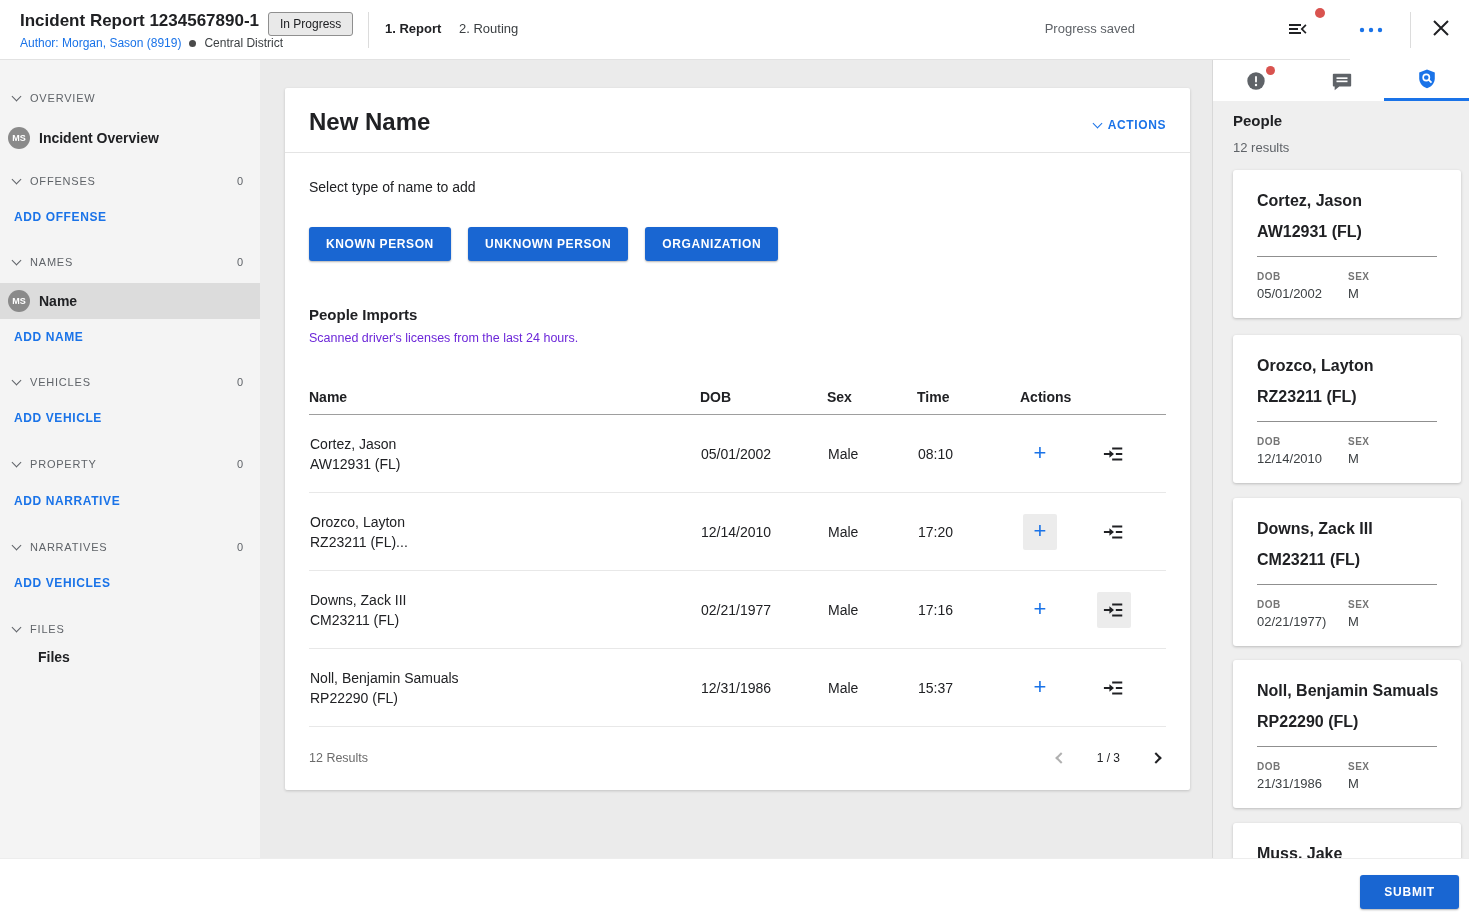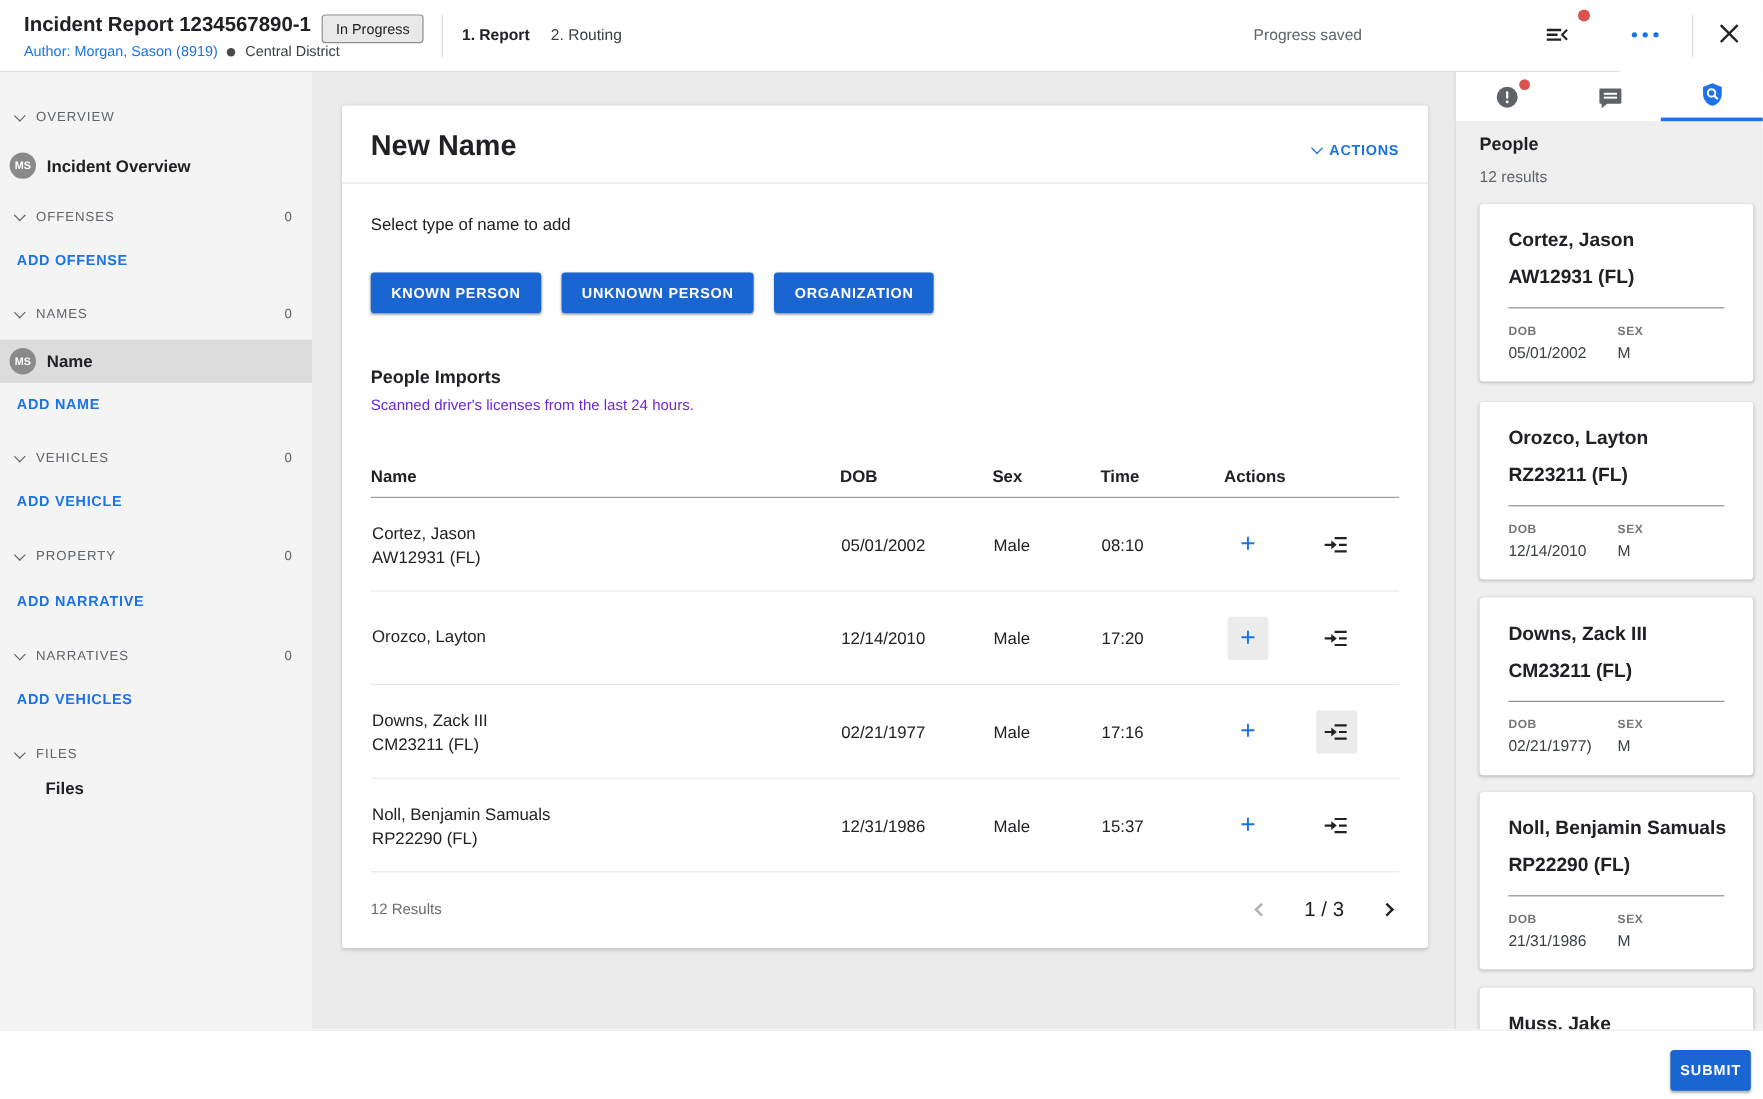--- a/index.html
+++ b/index.html
@@ -55,40 +55,40 @@
   .act-cell { display:flex; align-items:center; gap:40px; padding-left:2px; }
   .icon-btn { width:34px; height:36px; display:flex; align-items:center; justify-content:center; cursor:pointer; border-radius:2px; }
   .icon-btn.hov { background:#ececec; }
   .plus-glyph { color:#1a73e8; font-size:22px; font-weight:400; line-height:1; margin-top:-2px; }
   .tbl-foot { position:absolute; left:24px; top:639px; width:857px; height:62px; display:flex; align-items:center; }
   .results-txt { font-size:12.5px; color:#6b6b6b; }
   .pager { margin-left:auto; display:flex; align-items:center; gap:26px; }
   .pg-prev, .pg-next { width:20px; height:20px; display:flex; align-items:center; justify-content:center; cursor:pointer; }
   .chev-l { width:8px; height:8px; border-left:2px solid #b0b0b0; border-bottom:2px solid #b0b0b0; transform:rotate(45deg); }
   .chev-r { width:8px; height:8px; border-right:2px solid #202124; border-top:2px solid #202124; transform:rotate(45deg); }
-  .pg-num { font-size:17px; }
+  .pg-num { font-size:12px; }
 
   
   .rpanel { position:absolute; top:60px; left:1212px; width:257px; height:798px; background:#efefef; border-left:1px solid #d8d8d8; overflow:hidden; }
   .rtabs { position:absolute; top:0; left:0; width:257px; height:41px; background:#fff; display:flex; }
   .rtab { flex:1; display:flex; align-items:center; justify-content:center; position:relative; cursor:pointer; }
   .rtab.active { border-bottom:3px solid #1a73e8; }
   .tab-red-dot { position:absolute; top:6px; right:24px; width:9px; height:9px; border-radius:50%; background:#d9534f; }
   .ppl-head { position:absolute; top:52px; left:20px; font-size:15px; font-weight:bold; }
   .ppl-results { position:absolute; top:80px; left:20px; font-size:13px; color:#5f6368; }
   .pcard { position:absolute; left:20px; width:228px; height:148px; background:#fff; border-radius:3px; box-shadow:0 1px 3px rgba(0,0,0,.22); cursor:pointer; }
   .pc-name { position:absolute; left:24px; top:22px; font-size:16px; font-weight:bold; }
   .pc-id { position:absolute; left:24px; top:53px; font-size:16px; font-weight:bold; }
   .pc-hr { position:absolute; left:24px; top:86px; width:180px; height:1px; background:#8f8f8f; }
   .pc-lab { position:absolute; top:101px; font-size:10px; font-weight:bold; color:#757575; letter-spacing:.5px; }
   .pc-val { position:absolute; top:116px; font-size:13px; color:#3c4043; }
 
   
   .footer { position:absolute; left:0; top:858px; width:1469px; height:58px; background:#fff; border-top:1px solid #ededed; z-index:6; }
-  .submit-btn { position:absolute; right:10px; top:16px; background:#1966d2; color:#fff; border:none; border-radius:3px; font-family:inherit; font-size:12px; font-weight:bold; letter-spacing:.8px; padding:10px 8px; cursor:pointer; box-shadow:0 1px 2px rgba(0,0,0,.3); }
+  .submit-btn { position:absolute; right:10px; top:16px; background:#1966d2; color:#fff; border:none; border-radius:3px; font-family:inherit; font-size:12px; font-weight:bold; letter-spacing:.8px; padding:10px 24px; cursor:pointer; box-shadow:0 1px 2px rgba(0,0,0,.3); }
 </style>
 </head>
 <body>
 
 <div class="hdr">
   <div class="hdr-title">Incident Report 1234567890-1</div>
   <div class="hdr-sub">
     <span class="author">Author: Morgan, Sason (8919)</span>
     <span class="dot-sep"></span>
     <span class="district">Central District</span>
@@ -220,20 +220,21 @@
               <path fill="#202124" d="M10 5h11v2H10V5zm4 6h7v2h-7v-2zm-4 6h11v2H10v-2z"></path>
               <path fill="#202124" d="M1 11h6V8l5 4-5 4v-3H1v-2z"></path>
             </svg>
         </span>
       </div>
     </div>
 
     <div class="t-row" style="top:405px">
       <div class="t-name">
         <div>Orozco, Layton</div>
+        <div>RZ23211 (FL)...</div>
       </div>
       <div>12/14/2010</div>
       <div>Male</div>
       <div>17:20</div>
       <div class="act-cell">
         <span class="icon-btn hov">
             <span class="plus-glyph">+</span>
           </span>
         <span class="icon-btn">
           <svg width="22" height="22" viewBox="0 0 24 24">

